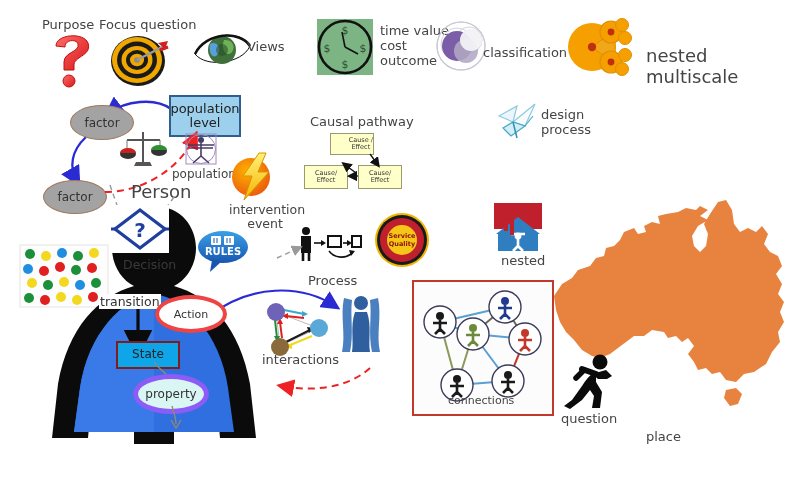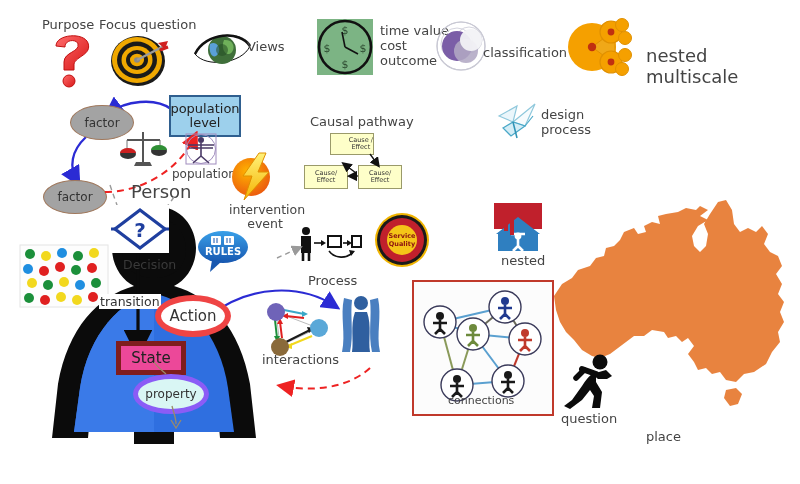--- a/index.html
+++ b/index.html
@@ -10,24 +10,24 @@
   .abs{position:absolute;}
   .lbl{position:absolute;font-size:12.5px;color:#444;line-height:1.15;white-space:pre-line;}
   svg{display:block;overflow:visible;}
   .node-oval{position:absolute;display:flex;align-items:center;justify-content:center;
     border-radius:50%;border:1px solid #8c8c8c;font-size:12px;color:#333;}
   .node-rect{position:absolute;display:flex;align-items:center;justify-content:center;
     border:1px solid #8c8c8c;font-size:12px;color:#222;text-align:center;line-height:1.1;}
   .factor{background:#a3a3a3;border-color:#a0785c;}
   .poplevel{background:#9dd0ec;border:2px solid #2f5f8f;color:#222;font-size:13px;}
   .ceff{background:#feffc9;border:1px solid #9a9a6a;font-size:6.5px;color:#333;line-height:1.05;}
-  .state{background:#ec4899;border:5px solid #7f1d1d;font-size:15px;color:#222;}
+  .state{background:#0ea5e9;border:2px solid #7f1d1d;font-size:12px;color:#222;}
   .property{background:#d9f6f4;border:5px solid #8b5cf6;}
   .concern{background:#bcd7ef;border:1px solid #6f6f6f;font-size:12px;}
-  .action{background:#ffffff;border:6px solid #ef4444;font-size:15px;}
+  .action{background:#ffffff;border:4px solid #ef4444;font-size:11px;}
   .tlabel{position:absolute;background:#fff;font-size:12.5px;color:#333;padding:0 1px;}
 </style>
 </head>
 <body>
 
 <div class="canvas">
 
   <div class="lbl" style="left:42px;top:18px;font-size:13px;">Purpose</div>
   <div class="abs" style="left:48px;top:30px;">
     <svg width="46" height="58" viewBox="0 0 46 58">

